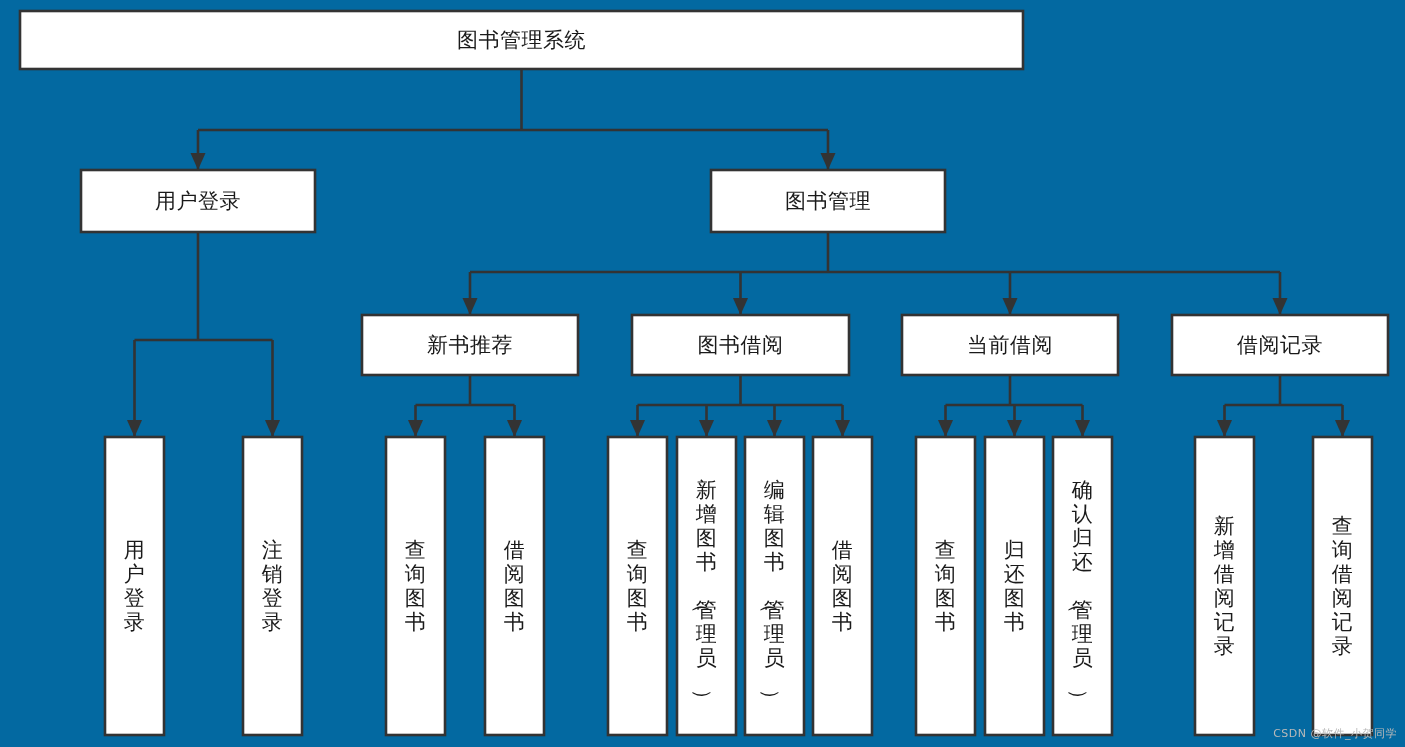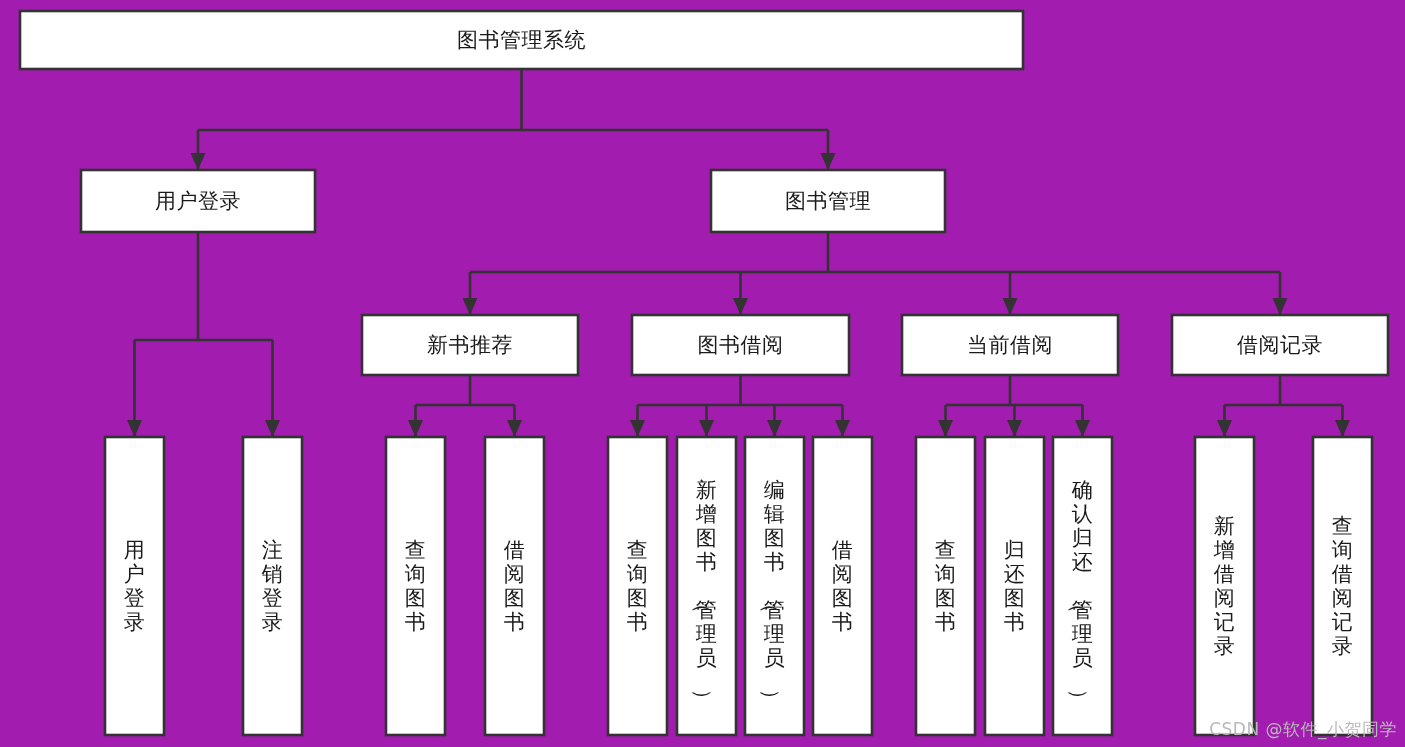--- a/index.html
+++ b/index.html
@@ -10,21 +10,21 @@
   body {
     width: 1405px;
     height: 747px;
     font-family: "DejaVu Sans", "Liberation Sans", sans-serif;
     overflow: hidden;
   }
   #diagram-root {
     position: relative;
     width: 1405px;
     height: 747px;
-    background: #a21caf;
+    background: #0369a1;
   }
   svg.diagram-svg {
     position: absolute;
     left: 0;
     top: 0;
     width: 1405px;
     height: 747px;
   }
   .node-box {
     fill: #ffffff;
@@ -54,21 +54,21 @@
   }
   .arrow-head {
     fill: #333333;
     stroke: none;
   }
   .watermark {
     position: absolute;
     right: 8px;
     bottom: 6px;
     font-family: "DejaVu Sans", "Liberation Sans", sans-serif;
-    font-size: 17px;
+    font-size: 11px;
     color: #b9b9b9;
     white-space: nowrap;
     letter-spacing: 0.5px;
     user-select: none;
   }
 </style>
 </head>
 <body>
 
 <div id="diagram-root">

